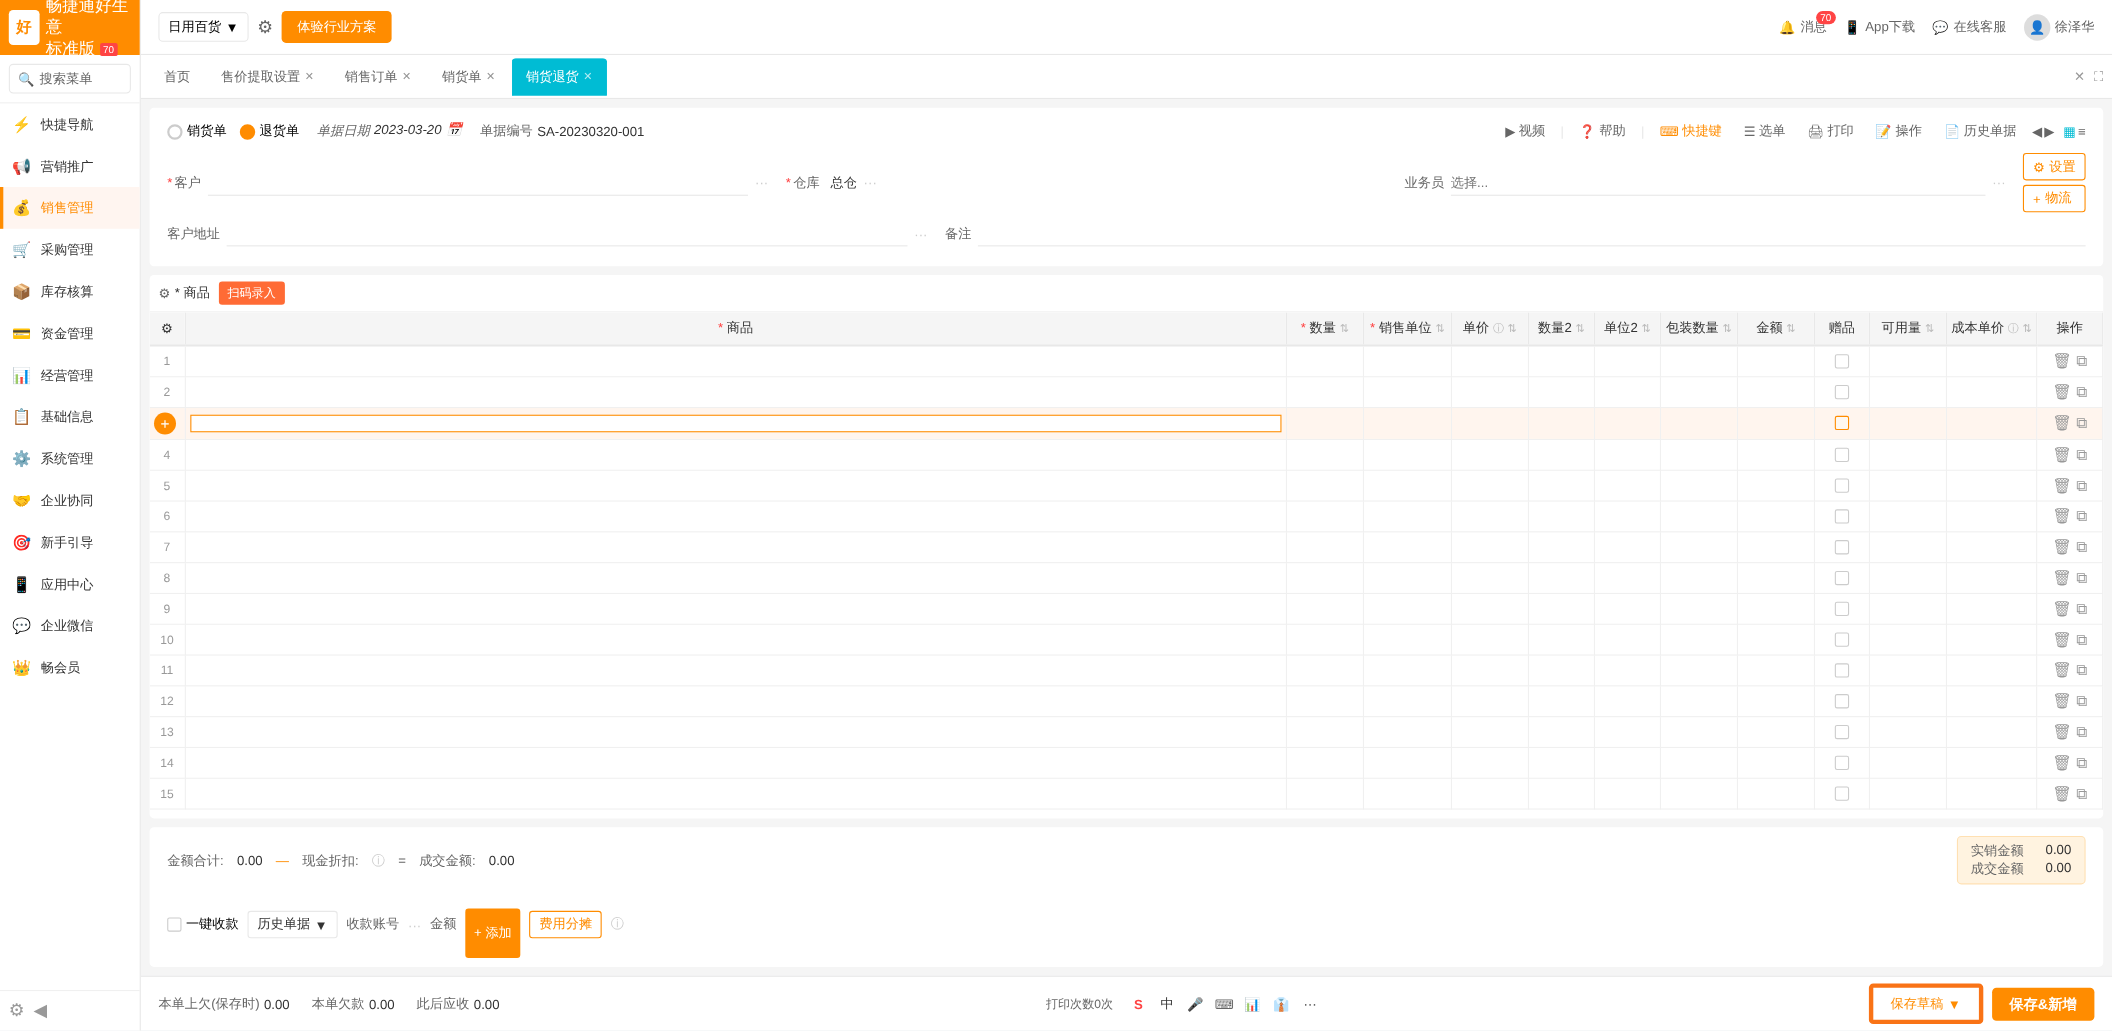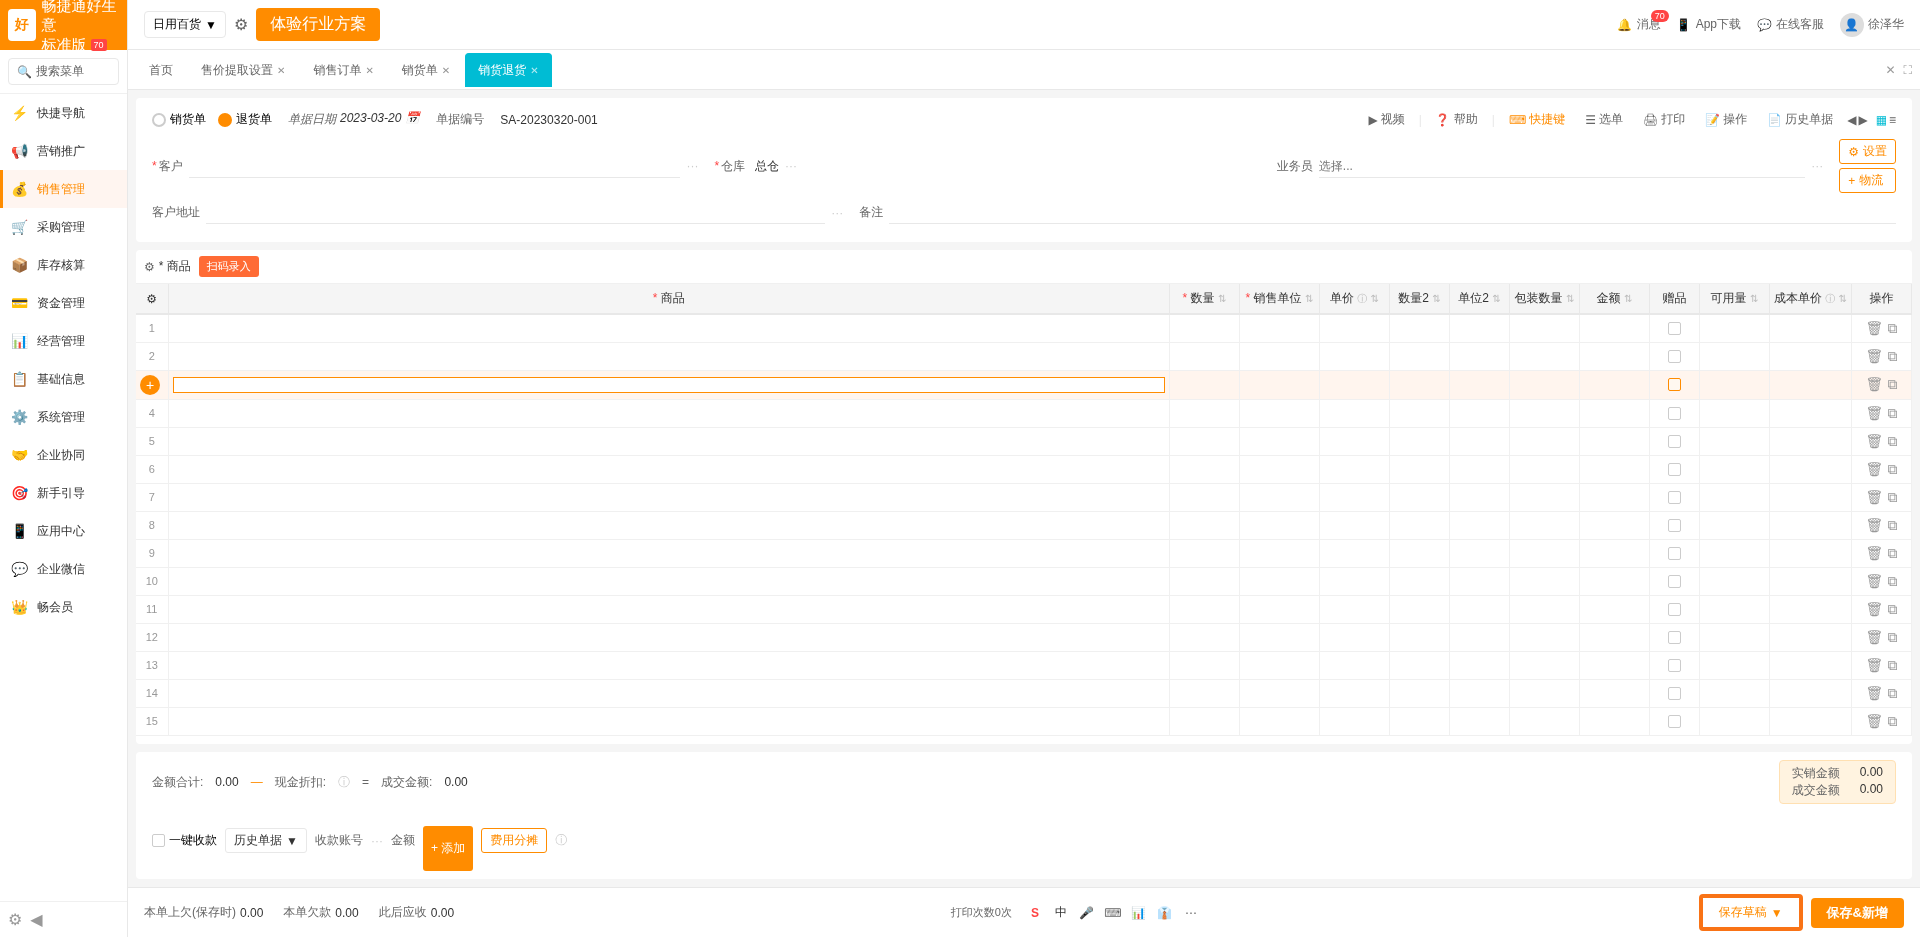--- a/index.html
+++ b/index.html
@@ -21,21 +21,21 @@
     .sidebar-bottom-icon { cursor: pointer; color: #999; font-size: 16px; }
 
     
     .main { flex: 1; display: flex; flex-direction: column; overflow: hidden; }
 
     
     .top-header { height: 50px; background: #fff; display: flex; align-items: center; justify-content: space-between; padding: 0 16px; border-bottom: 1px solid #e8e8e8; flex-shrink: 0; }
     .top-header-left { display: flex; align-items: center; gap: 8px; }
     .daily-goods-select { display: flex; align-items: center; gap: 4px; border: 1px solid #e8e8e8; border-radius: 4px; padding: 4px 8px; cursor: pointer; }
     .gear-btn { background: none; border: none; cursor: pointer; color: #666; font-size: 16px; }
-    .experience-btn { background: #ff8c00; color: #fff; border: none; border-radius: 4px; padding: 6px 14px; cursor: pointer; font-size: 16px; }
+    .experience-btn { background: #ff8c00; color: #fff; border: none; border-radius: 4px; padding: 6px 14px; cursor: pointer; font-size: 12px; }
     .top-header-right { display: flex; align-items: center; gap: 16px; color: #666; }
     .top-header-right-item { display: flex; align-items: center; gap: 4px; cursor: pointer; position: relative; }
     .badge { background: #ff4444; color: #fff; font-size: 9px; padding: 1px 4px; border-radius: 8px; position: absolute; top: -6px; right: -8px; }
     .user-avatar { width: 24px; height: 24px; background: #ddd; border-radius: 50%; display: flex; align-items: center; justify-content: center; font-size: 10px; }
 
     
     .tabs-bar { height: 40px; background: #fff; display: flex; align-items: center; border-bottom: 1px solid #e8e8e8; flex-shrink: 0; padding: 0 8px; gap: 2px; }
     .tab { display: flex; align-items: center; gap: 4px; padding: 8px 12px; cursor: pointer; border-radius: 4px 4px 0 0; color: #666; border: 1px solid transparent; border-bottom: none; }
     .tab.active { background: #00bcd4; color: #fff; border-color: #00bcd4; }
     .tab-close { font-size: 10px; opacity: 0.7; }
@@ -48,21 +48,21 @@
     .form-panel { background: #fff; border-radius: 4px; padding: 10px 16px; flex-shrink: 0; }
     .form-toolbar { display: flex; align-items: center; justify-content: space-between; margin-bottom: 8px; }
     .form-toolbar-left { display: flex; align-items: center; gap: 16px; }
     .radio-group { display: flex; gap: 12px; align-items: center; }
     .radio-item { display: flex; align-items: center; gap: 4px; cursor: pointer; }
     .radio-circle { width: 14px; height: 14px; border-radius: 50%; border: 2px solid #ccc; }
     .radio-circle.checked { border-color: #ff8c00; background: #ff8c00; }
     .form-date { display: flex; align-items: flex-start; gap: 4px; font-style: italic; }
     .form-date-label { color: #666; }
     .form-date-value { color: #333; font-weight: 500; }
-    .form-number { display: flex; align-items: center; gap: 16px; }
+    .form-number { display: flex; align-items: center; gap: 4px; }
     .form-toolbar-right { display: flex; align-items: center; gap: 8px; color: #666; font-size: 11px; }
     .toolbar-btn { display: flex; align-items: center; gap: 3px; cursor: pointer; padding: 3px 6px; border-radius: 3px; }
     .toolbar-btn-orange { color: #ff8c00; }
     .form-row { display: flex; align-items: center; gap: 16px; margin-bottom: 8px; }
     .form-field { display: flex; align-items: center; gap: 6px; flex: 1; }
     .form-field-label { color: #666; white-space: nowrap; }
     .form-field-label.required::before { content: '*'; color: #ff4444; margin-right: 2px; }
     .form-field-input { flex: 1; border: none; border-bottom: 1px solid #e8e8e8; padding: 4px 0; outline: none; color: #333; }
     .form-field-dots { color: #ccc; }
     .form-side-btns { display: flex; flex-direction: column; gap: 4px; }

